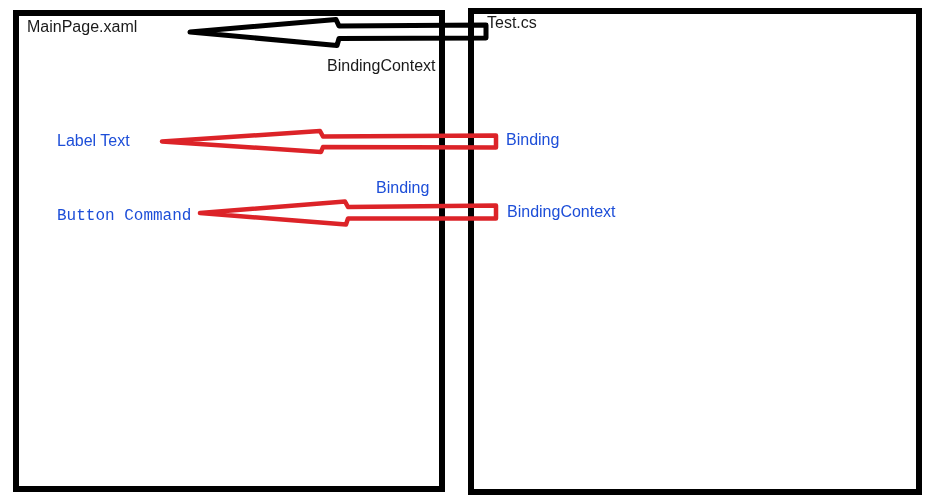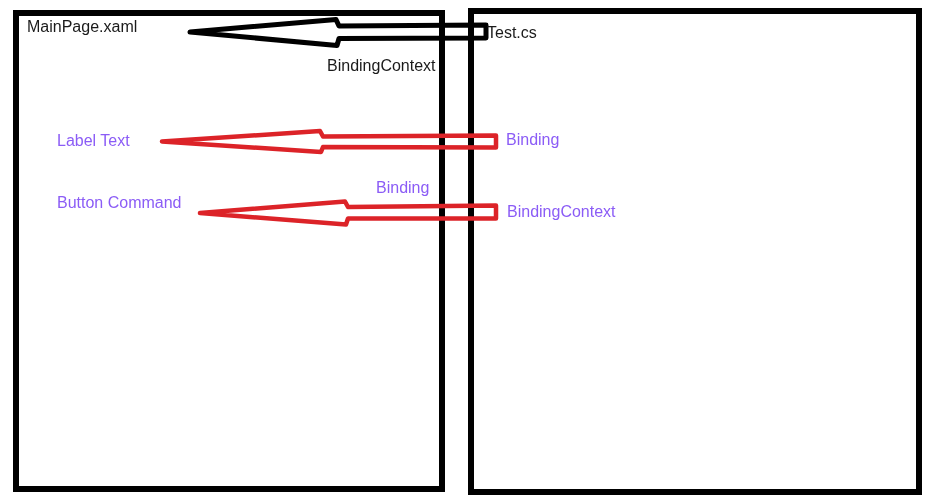--- a/index.html
+++ b/index.html
@@ -41,48 +41,48 @@
     height: 504px;
     pointer-events: none;
   }
   .lbl {
     position: absolute;
     font-size: 16px;
     line-height: 18px;
     white-space: nowrap;
   }
   .t-black { color: #1a1a1a; }
-  .t-red   { color: #8b5cf6; }
+  .t-red   { color: #1d4ed8; }
 </style>
 </head>
 <body>
 
 <div class="canvas">
 
   <div class="box box-left"></div>
   <div class="box box-right"></div>
 
   <svg class="overlay" viewBox="0 0 930 504">
 
     <path d="M 190 32 L 336 19.5 L 339 26 L 486 25 L 486 38 L 339 38.5 L 337 45.5 Z" fill="none" stroke="#000000" stroke-width="5" stroke-linejoin="round" stroke-linecap="round"></path>
 
     <path d="M 162 141.5 L 320 131 L 323 136.5 L 496 135.5 L 496 147.5 L 323 147 L 321 152 Z" fill="none" stroke="#dc2328" stroke-width="4.5" stroke-linejoin="round" stroke-linecap="round"></path>
 
     <path d="M 200 213 L 345 201.5 L 348 207 L 496 205.5 L 496 218.5 L 348 218.5 L 346 224.5 Z" fill="none" stroke="#dc2328" stroke-width="4.5" stroke-linejoin="round" stroke-linecap="round"></path>
   </svg>
 
   <span class="lbl t-black" style="left:27px; top:18px;">MainPage.xaml</span>
 
-  <span class="lbl t-black" style="left:487px; top:24px;">Test.cs</span>
+  <span class="lbl t-black" style="left:487px; top:14px;">Test.cs</span>
 
   <span class="lbl t-black" style="left:327px; top:57px;">BindingContext</span>
 
   <span class="lbl t-red" style="left:57px; top:132px;">Label Text</span>
 
   <span class="lbl t-red" style="left:506px; top:131px;">Binding</span>
 
   <span class="lbl t-red" style="left:376px; top:179px;">Binding</span>
 
-  <span class="lbl t-red" style="left:57px; top:194px;">Button Command</span>
+  <span class="lbl t-red" style="left:57px; top:207px;font-family:Liberation Mono, monospace;">Button Command</span>
 
   <span class="lbl t-red" style="left:507px; top:203px;">BindingContext</span>
 
 </div>
 
 </body></html>

